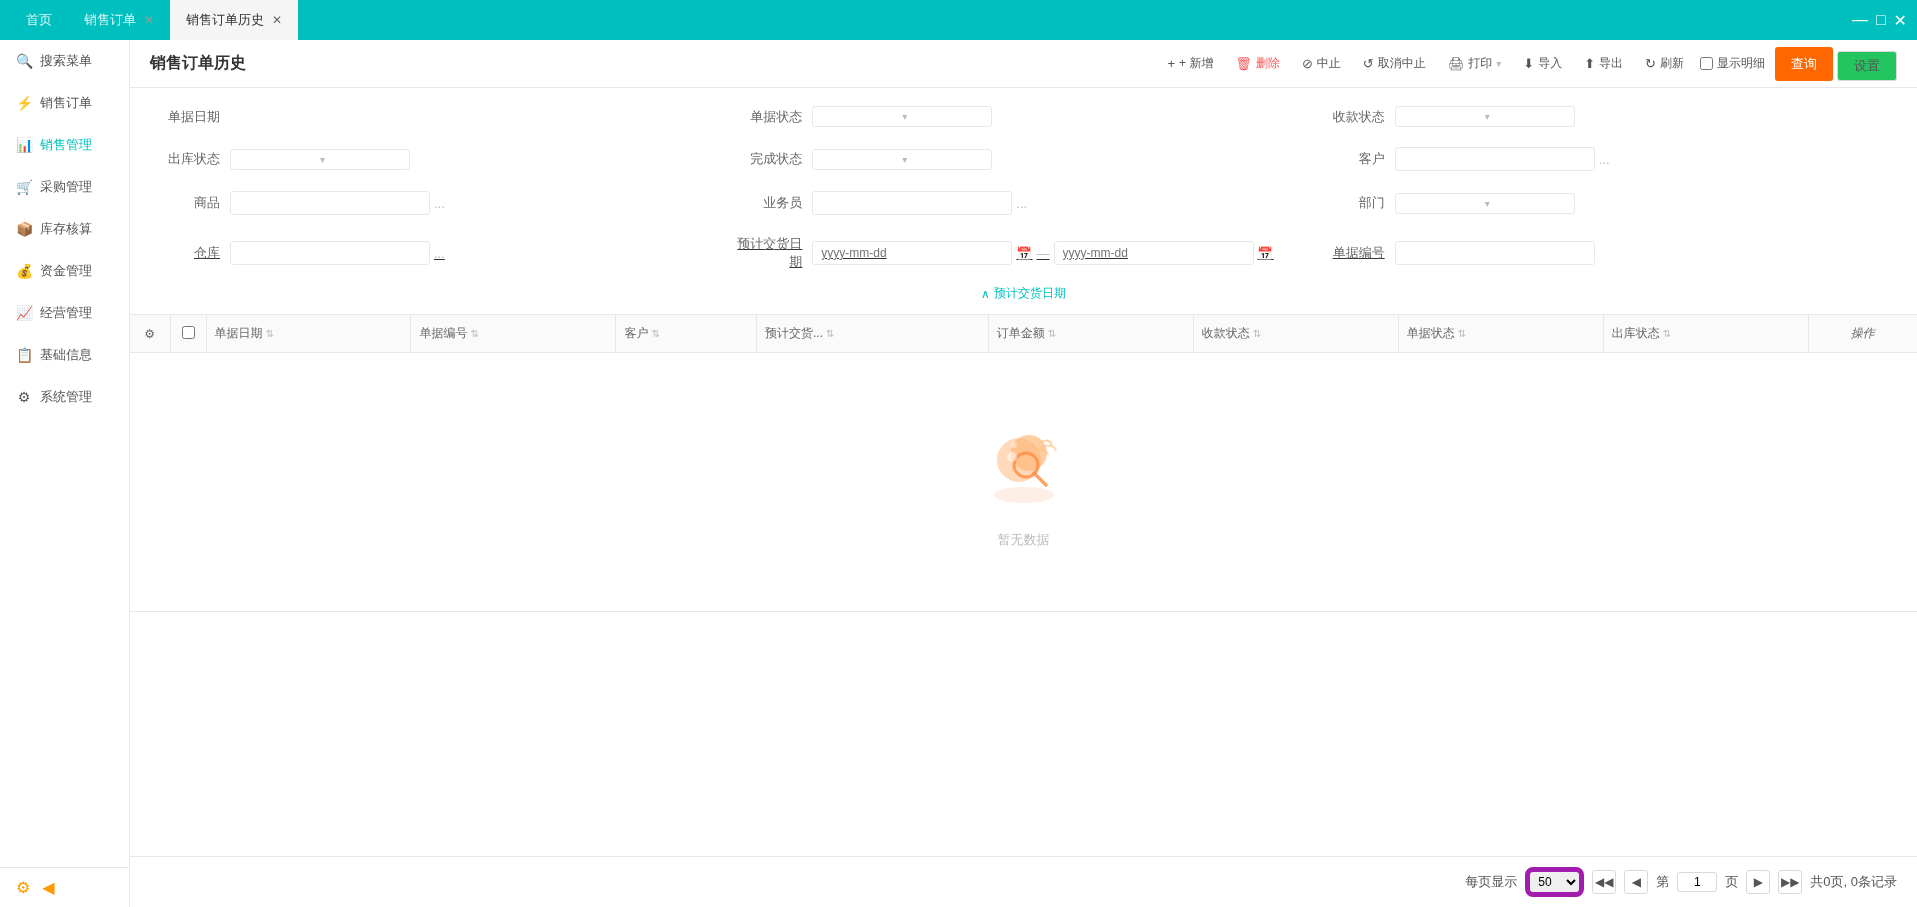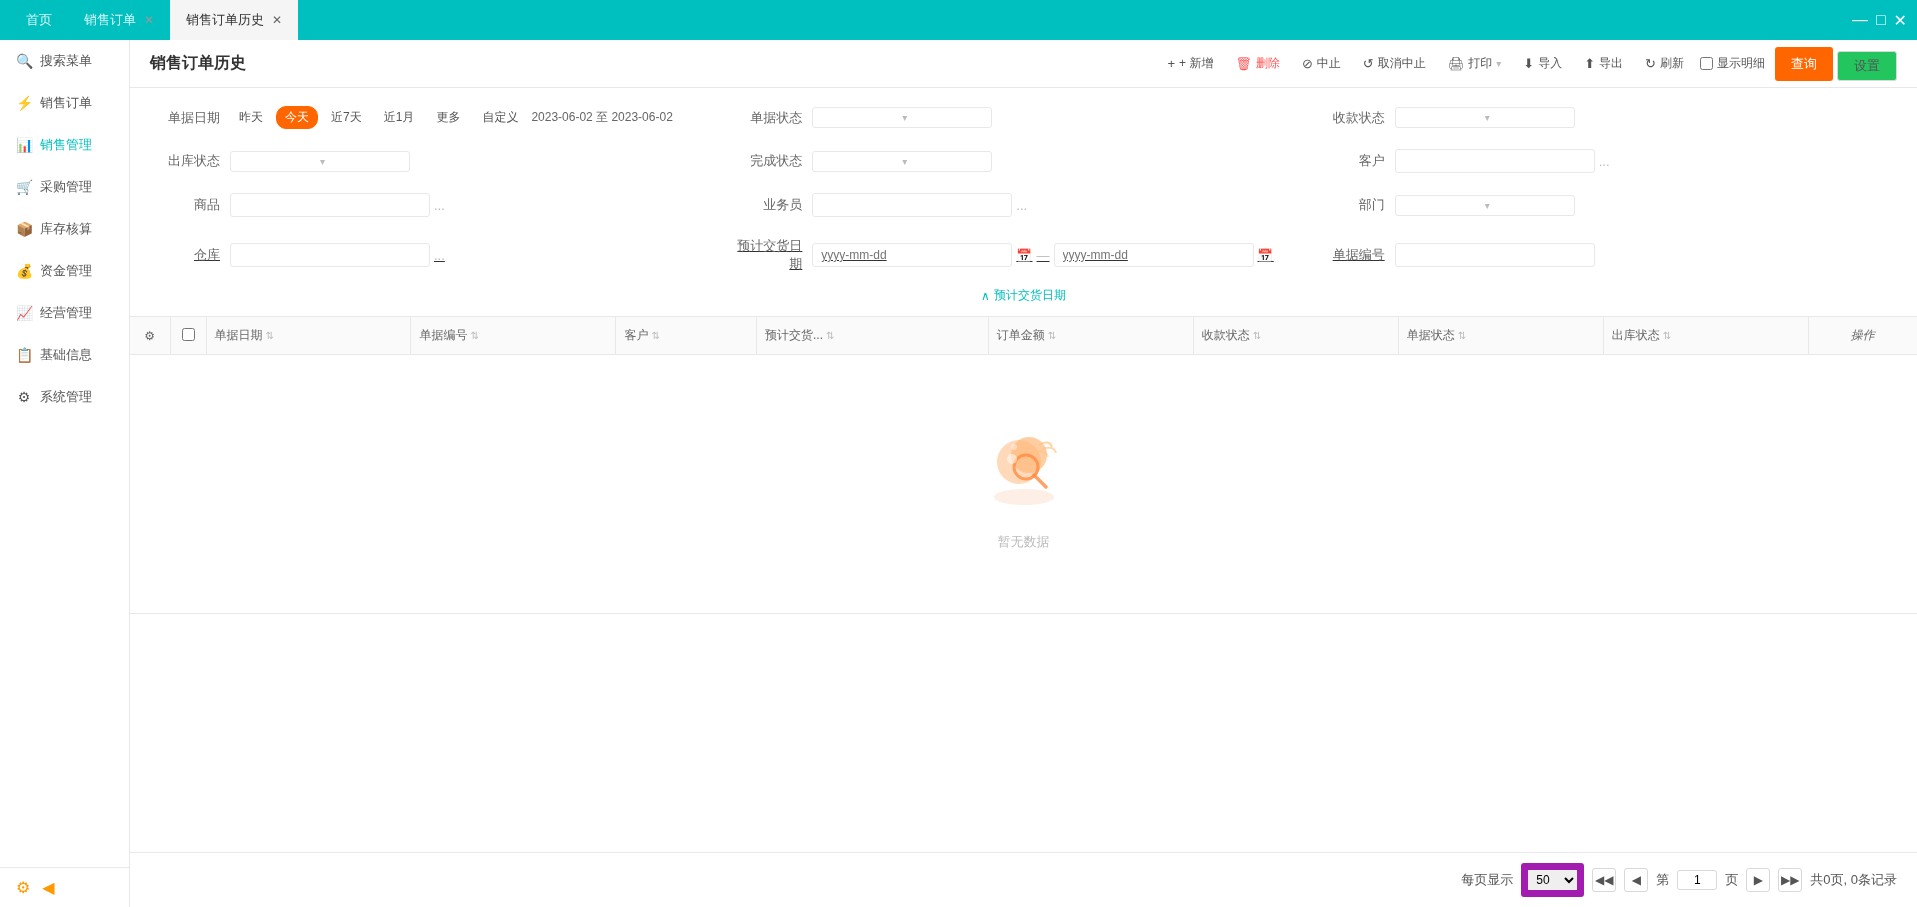--- a/index.html
+++ b/index.html
@@ -65,21 +65,21 @@
     .settings-col { width: 40px; text-align: center; }
     .checkbox-col { width: 36px; text-align: center; }
 
     
     .empty-state { display: flex; flex-direction: column; align-items: center; justify-content: center; padding: 60px 0; }
     .empty-icon { width: 100px; height: 100px; margin-bottom: 16px; }
     .empty-text { color: #bbb; font-size: 13px; }
 
     
     .table-footer { background: white; border-top: 1px solid #e8e8e8; padding: 10px 20px; display: flex; align-items: center; justify-content: flex-end; gap: 8px; flex-shrink: 0; font-size: 13px; color: #555; }
-    .page-size-select { border: 7px solid #a21caf; border-radius: 3px; padding: 2px 4px; font-size: 12px; cursor: pointer; }
+    .page-size-select { border: 5px solid #a21caf; border-radius: 8px; padding: 2px 4px; font-size: 12px; cursor: pointer; }
     .page-nav-btn { width: 24px; height: 24px; display: flex; align-items: center; justify-content: center; border: 1px solid #d9d9d9; border-radius: 3px; cursor: pointer; color: #555; font-size: 12px; }
     .page-input { width: 40px; border: 1px solid #d9d9d9; border-radius: 3px; padding: 2px 4px; text-align: center; font-size: 12px; }
     .filter-cell { display: flex; align-items: center; padding: 6px 0; }
     .filter-cell-label { width: 80px; color: #666; font-size: 13px; text-align: right; padding-right: 10px; flex-shrink: 0; }
     .filter-cell-content { flex: 1; display: flex; align-items: center; }
   </style>
 </head>
 <body>
 
 <div class="top-bar">
@@ -193,31 +193,20 @@
           <button class="settings-btn">设置</button>
         </div>
       </div>
     </div>
 
     <div class="filter-area">
 
       <div style="display:grid;grid-template-columns:1fr 1fr 1fr;margin-bottom:8px;">
         <div class="filter-cell">
           <span class="filter-cell-label">单据日期</span>
-          <div class="filter-cell-content">
-            <div class="date-filter">
-              <span class="date-btn">昨天</span>
-              <span class="date-btn active">今天</span>
-              <span class="date-btn">近7天</span>
-              <span class="date-btn">近1月</span>
-              <span class="date-btn">更多</span>
-              <span class="date-btn">自定义</span>
-            </div>
-            <span class="date-range">2023-06-02 至 2023-06-02</span>
-          </div>
         </div>
         <div class="filter-cell">
           <span class="filter-cell-label">单据状态</span>
           <div class="filter-cell-content">
             <div class="filter-select" style="width:180px;">
               <span></span>
               <span class="arrow">▾</span>
             </div>
           </div>
         </div>

